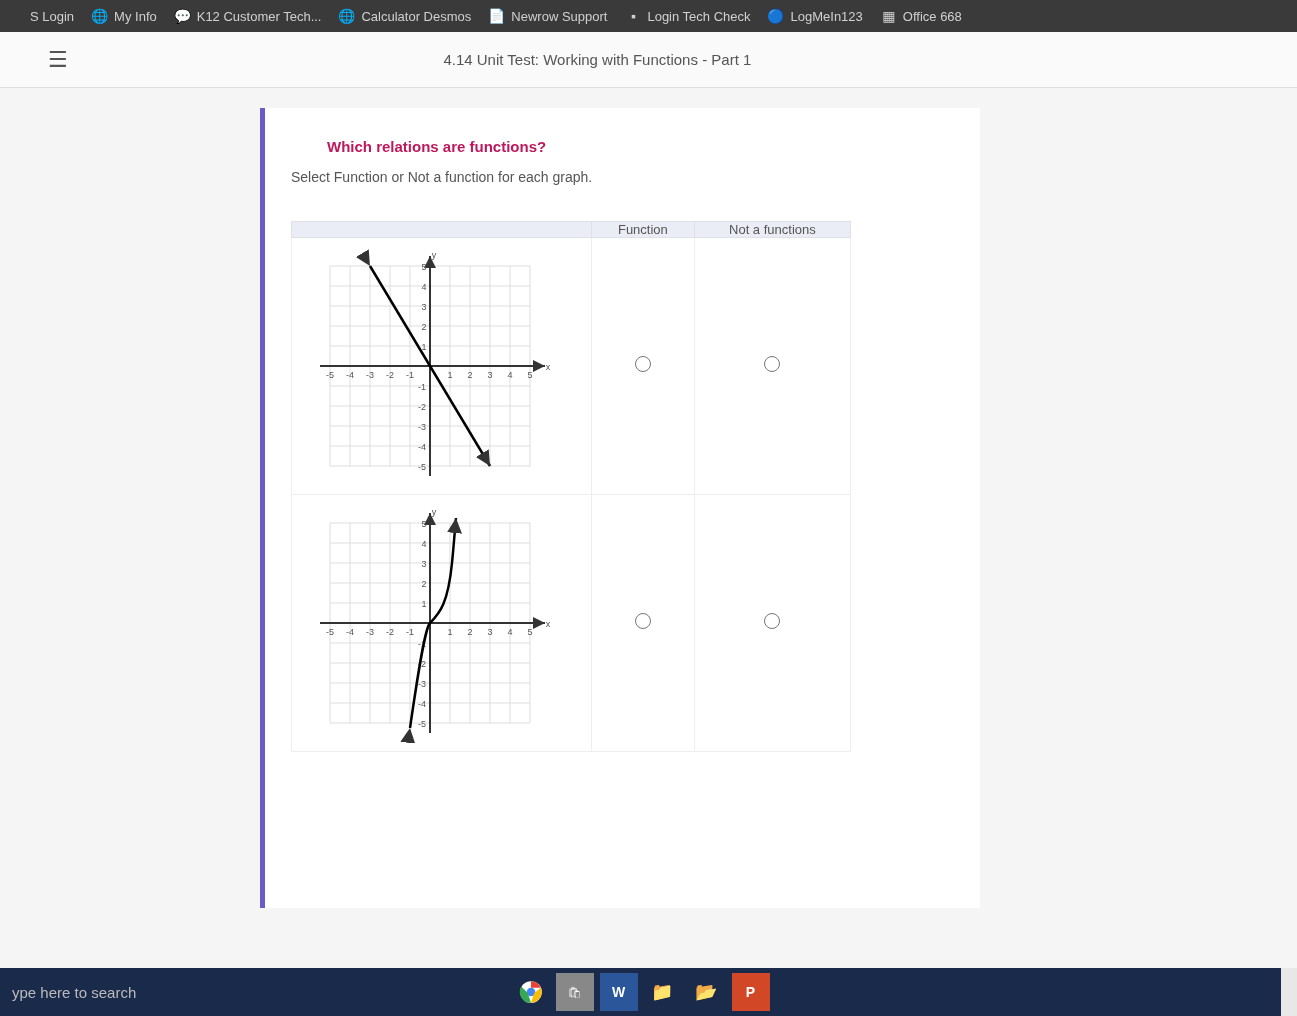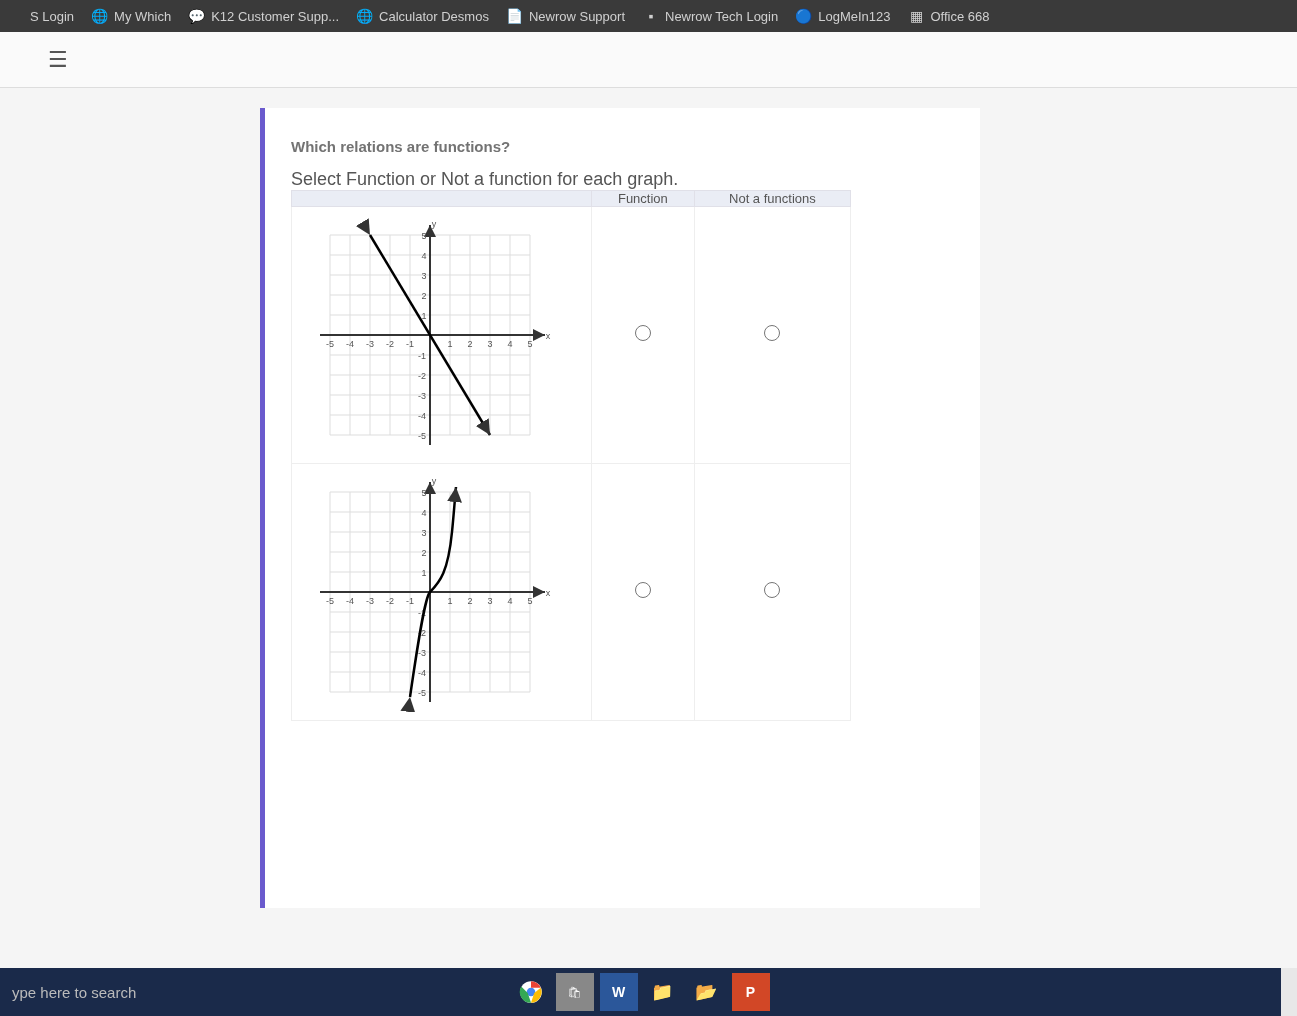--- a/index.html
+++ b/index.html
@@ -65,28 +65,30 @@
       overflow: hidden;
     }
     .question-card {
       background: #fff;
       border-left: 5px solid #6a5acd;
       width: 720px;
       padding: 30px 26px 10px 26px;
       min-height: 800px;
     }
     .question-title {
-      color: #737373;
+      color: #be185d;
       font-size: 15px;
       font-weight: 600;
       margin-bottom: 14px;
+      margin-left: 36px;
     }
     .question-subtitle {
       color: #555;
-      font-size: 18px;
+      font-size: 14px;
+      margin-bottom: 36px;
     }
     .question-table {
       border-collapse: collapse;
       width: 560px;
     }
     .question-table th {
       background: #eaedf5;
       color: #555;
       font-size: 13px;
       font-weight: 500;
@@ -144,50 +146,51 @@
 </head>
 <body>
 
 <div class="bookmark-bar">
   <div class="bookmark-item">
     <span class="bookmark-icon"></span>
     <span>S Login</span>
   </div>
   <div class="bookmark-item">
     <span class="bookmark-icon">🌐</span>
-    <span>My Which</span>
+    <span>My Info</span>
   </div>
   <div class="bookmark-item">
     <span class="bookmark-icon">💬</span>
-    <span>K12 Customer Supp...</span>
+    <span>K12 Customer Tech...</span>
   </div>
   <div class="bookmark-item">
     <span class="bookmark-icon">🌐</span>
     <span>Calculator Desmos</span>
   </div>
   <div class="bookmark-item">
     <span class="bookmark-icon">📄</span>
     <span>Newrow Support</span>
   </div>
   <div class="bookmark-item">
     <span class="bookmark-icon">▪</span>
-    <span>Newrow Tech Login</span>
+    <span>Login Tech Check</span>
   </div>
   <div class="bookmark-item">
     <span class="bookmark-icon">🔵</span>
     <span>LogMeIn123</span>
   </div>
   <div class="bookmark-item">
     <span class="bookmark-icon">▦</span>
     <span>Office 668</span>
   </div>
 </div>
 
 <div class="header-bar">
   <span class="menu-icon">☰</span>
+  <div class="header-title">4.14 Unit Test: Working with Functions - Part 1</div>
 </div>
 
 <div class="content-area">
   <div class="question-card">
     <div class="question-title">Which relations are functions?</div>
     <div class="question-subtitle">Select Function or Not a function for each graph.</div>
 
     <table class="question-table">
       <thead>
         <tr>

